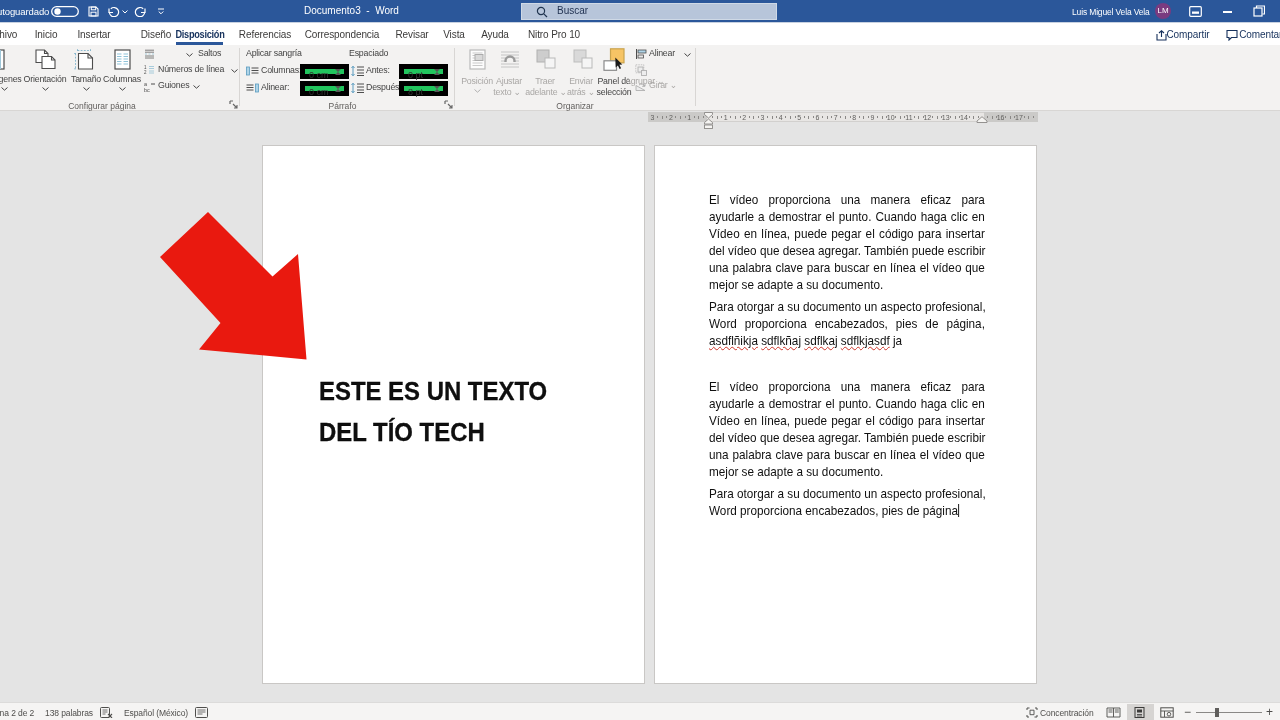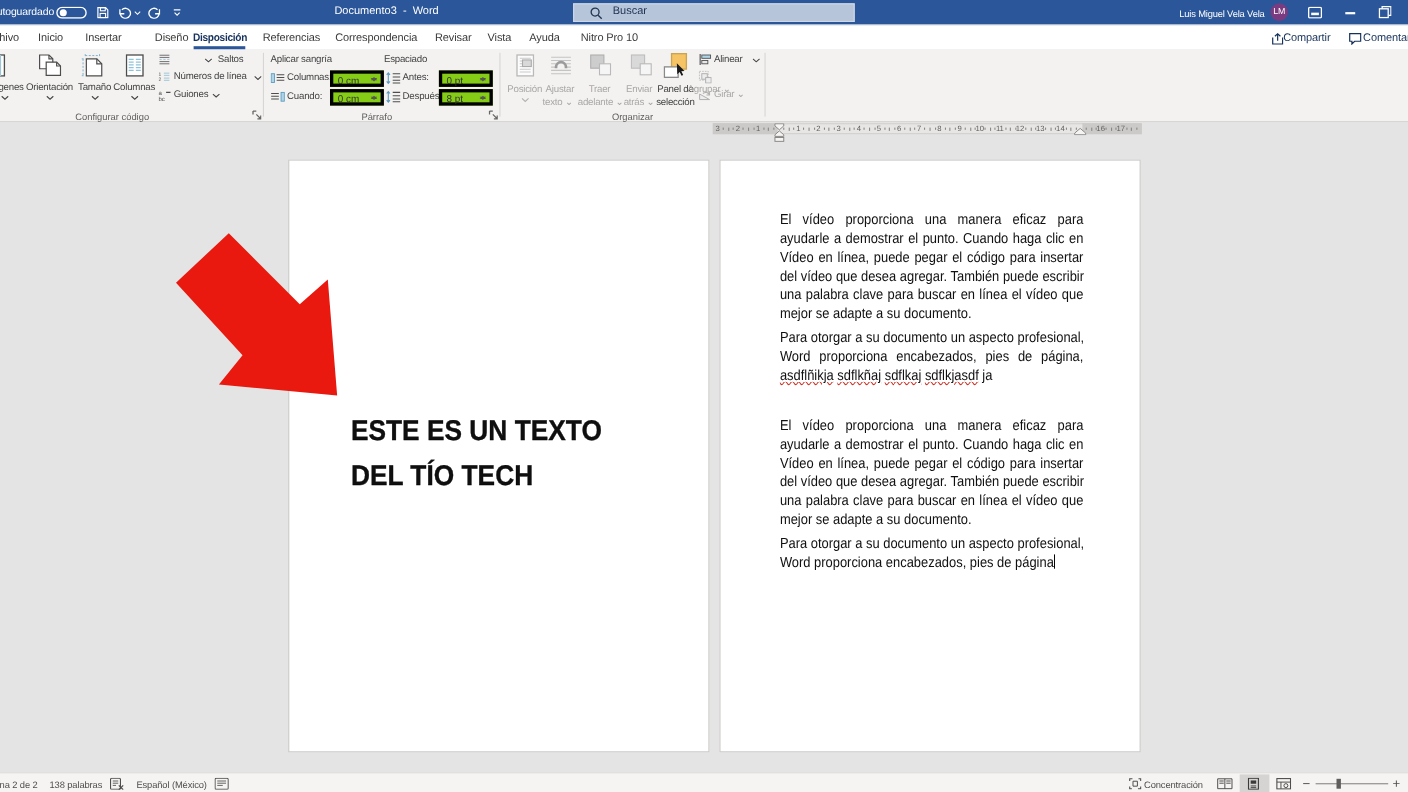--- a/index.html
+++ b/index.html
@@ -14,21 +14,21 @@
   .tab { position:absolute; top:6px; font-size:10px; letter-spacing:-0.1px; color:#3b3a39; white-space:nowrap; transform:translateX(-50%); }
   .tab.sel { color:#16315c; font-weight:bold; letter-spacing:-0.3px; transform:translateX(-50%) scaleX(0.92); }
   
   #ribbon { position:absolute; left:0; top:45px; width:1280px; height:66px; background:#f3f2f1; border-bottom:1px solid #d8d6d4; }
   .vsep { position:absolute; top:3px; width:1px; height:58px; background:#d8d6d4; }
   .glabel { position:absolute; top:56px; font-size:8.5px; color:#605e5c; text-align:center; white-space:nowrap; }
   .biglabel { position:absolute; font-size:8.8px; letter-spacing:-0.2px; color:#444; text-align:center; white-space:nowrap; }
   .gray { color:#a9a7a5 !important; }
   .caret { position:absolute; width:7px; height:4px; }
   .ribtext { position:absolute; font-size:8.8px; letter-spacing:-0.2px; color:#444; white-space:nowrap; }
-  .spinbox { position:absolute; width:49px; height:15px; background:#84cc16; border:3px solid #000000; font-size:9px; color:#333; }
+  .spinbox { position:absolute; width:49px; height:15px; background:#22c55e; border:5px solid #000000; font-size:9px; color:#333; }
   .spinbox span { position:absolute; left:4px; top:1px; }
   .spinbox i { position:absolute; right:3px; width:0; height:0; border-left:3px solid transparent; border-right:3px solid transparent; }
   .spinbox i.up { top:2.5px; border-bottom:3.5px solid #555; }
   .spinbox i.dn { bottom:2.5px; border-top:3.5px solid #555; }
   
   #docarea { position:absolute; left:0; top:112px; width:1280px; height:590px; background:#e4e4e4; }
   .page { position:absolute; top:33px; width:383px; height:539px; background:#ffffff; border:1px solid #c9c7c5; }
   
   #rtext { position:absolute; left:709px; top:78.5px; width:310px; font-size:13.2px; line-height:17.07px; color:#101010; white-space:nowrap; transform:scaleX(0.89); transform-origin:0 0; }
   #rtext .jl { text-align:justify; text-align-last:justify; }
@@ -117,21 +117,21 @@
   <svg class="abs" style="left:1226px;top:6px;" width="12" height="12" viewBox="0 0 12 12">
     <path d="M1 1.5 h10 v7 h-5.5 l-2.5 2.5 v-2.5 h-2 z" fill="none" stroke="#16315c" stroke-width="1.1"></path>
   </svg>
   <div class="tab" style="left:1267px;color:#16315c;">Comentarios</div>
 </div>
 
 <div id="ribbon">
   <div class="vsep" style="left:239px;"></div>
   <div class="vsep" style="left:454px;"></div>
   <div class="vsep" style="left:695px;"></div>
-  <div class="glabel" style="left:57px;width:90px;">Configurar código</div>
+  <div class="glabel" style="left:57px;width:90px;">Configurar página</div>
   <div class="glabel" style="left:300px;width:85px;">Párrafo</div>
   <div class="glabel" style="left:530px;width:90px;">Organizar</div>
 
   <svg class="abs" style="left:-13px;top:4px;" width="23" height="21" viewBox="0 0 23 21">
     <rect x="1" y="1" width="16" height="19" fill="#fff" stroke="#4d4d4d" stroke-width="1.2"></rect>
     <path d="M4.5 1 v19 M13.5 1 v19" stroke="#9ec6d8" stroke-width="1"></path>
     <path d="M4.5 5 h9 M4.5 16 h9" stroke="#9ec6d8" stroke-width="1"></path>
   </svg>
   <div class="biglabel" style="left:-16px;top:29px;">Márgenes</div>
   <svg class="caret" style="left:1px;top:42px;" viewBox="0 0 7 4">
@@ -211,21 +211,21 @@
   <svg class="abs" style="left:246px;top:20px;" width="13" height="12" viewBox="0 0 13 12">
     <rect x="0.5" y="2" width="3" height="8" fill="#aed4e8" stroke="#5a9bbf" stroke-width="0.8"></rect>
     <path d="M5.5 3 h7 M5.5 5.5 h7 M5.5 8 h7" stroke="#4d4d4d" stroke-width="1"></path>
   </svg>
   <div class="ribtext" style="left:261px;top:20px;">Columnas:</div>
 
   <svg class="abs" style="left:246px;top:37px;" width="13" height="12" viewBox="0 0 13 12">
     <rect x="9.5" y="2" width="3" height="8" fill="#aed4e8" stroke="#5a9bbf" stroke-width="0.8"></rect>
     <path d="M0.5 3 h7 M0.5 5.5 h7 M0.5 8 h7" stroke="#4d4d4d" stroke-width="1"></path>
   </svg>
-  <div class="ribtext" style="left:261px;top:37px;">Cuando:</div>
+  <div class="ribtext" style="left:261px;top:37px;">Alinear:</div>
   <div class="spinbox" style="left:300px;top:19px;">
       <span>0 cm</span>
       <i class="up"></i>
       <i class="dn"></i>
     </div>
   <div class="spinbox" style="left:300px;top:36px;">
       <span>0 cm</span>
       <i class="up"></i>
       <i class="dn"></i>
     </div>

